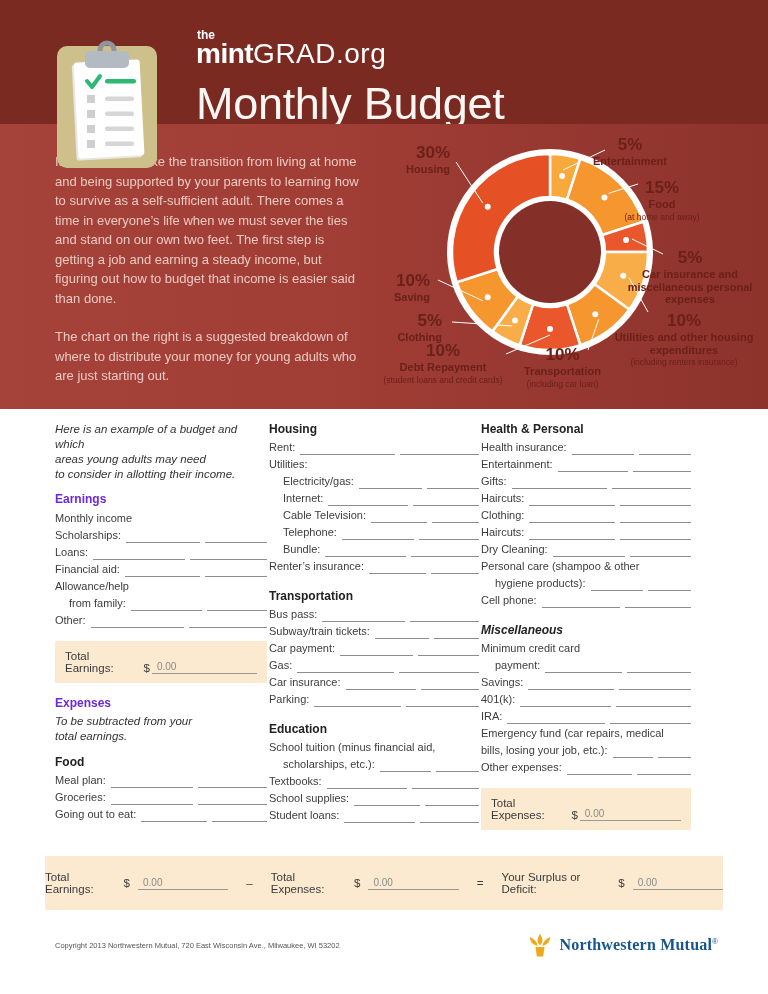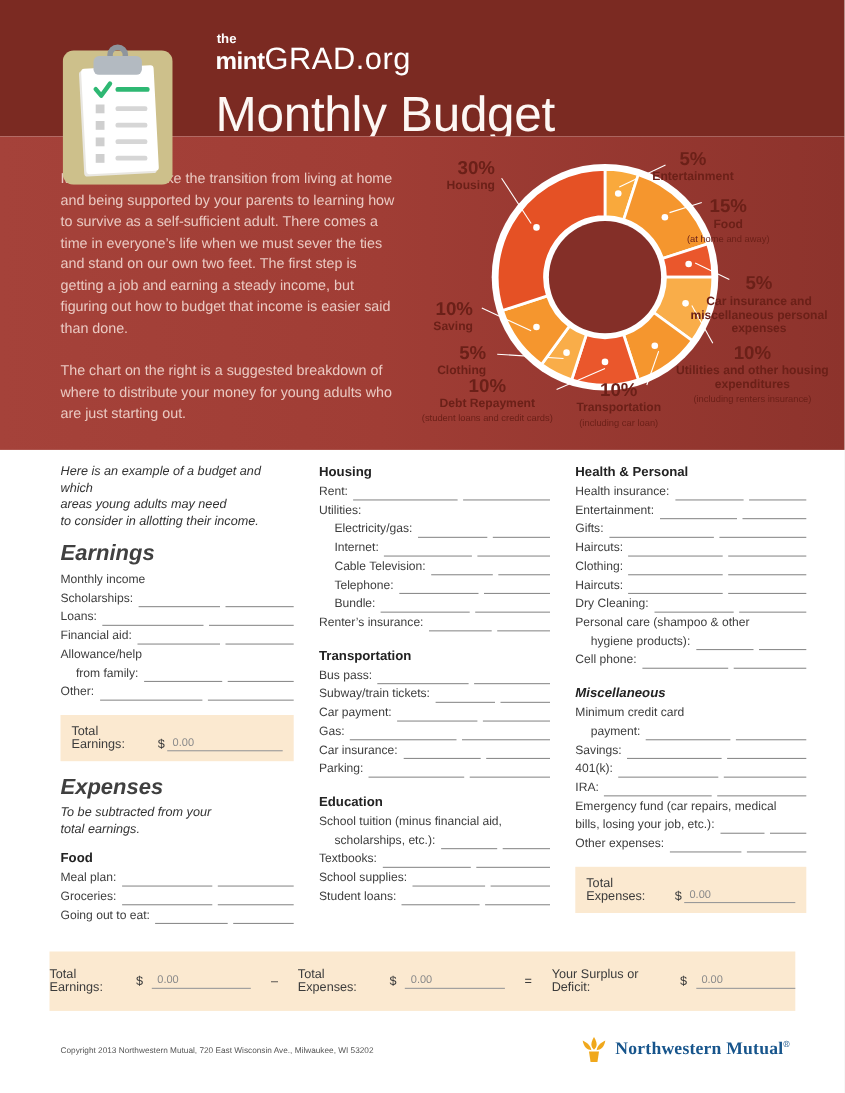--- a/index.html
+++ b/index.html
@@ -6,21 +6,21 @@
   .page{position:relative;width:768px;height:994px;margin:0 auto;background:#ffffff;
         font-family:"Liberation Sans","DejaVu Sans",sans-serif;overflow:hidden;}
 
   
   .header{position:relative;height:124px;background:#7b2a22;}
   .band{position:relative;height:285px;background:linear-gradient(to right,#a5423a 0%,#a03d35 45%,#8d332c 100%);}
   .clipboard{position:absolute;left:57px;top:38px;width:100px;height:130px;z-index:5;}
   .brandline{position:absolute;left:196px;top:40px;color:#ffffff;}
   .logo{position:relative;display:flex;align-items:baseline;line-height:1;}
   .logo-the{position:absolute;left:1px;top:-11px;font-size:12px;font-weight:bold;}
-  .logo-mint{font-size:22px;font-weight:bold;letter-spacing:-0.5px;}
+  .logo-mint{font-size:28px;font-weight:bold;letter-spacing:-0.5px;}
   .logo-grad{font-size:28px;font-weight:300;letter-spacing:0.5px;}
   .page-title{margin-top:10px;font-size:45px;font-weight:400;letter-spacing:-0.3px;color:#fdf7f4;}
 
   
   .intro{position:absolute;left:55px;top:28px;width:308px;color:#eac9c2;font-size:13px;line-height:1.5;}
   .intro p{margin:0 0 19px 0;}
   .chart-area{position:absolute;left:0;top:0;width:768px;height:285px;}
   .chart-area svg{position:absolute;left:0;top:0;}
   .chart-label{position:absolute;color:#6b2018;text-align:center;}
   .chart-label .pct{font-size:17px;font-weight:bold;line-height:1;}
@@ -31,24 +31,24 @@
   .c1{left:622px;top:55px;width:80px;}
   .c2{left:615px;top:125px;width:150px;}
   .c3{left:605px;top:188px;width:158px;}
   .c4{left:495px;top:222px;width:135px;}
   .c5{left:368px;top:218px;width:150px;}
   .c6{left:370px;top:188px;width:72px;text-align:right;}
   .c7{left:358px;top:148px;width:72px;text-align:right;}
   .c8{left:368px;top:20px;width:82px;text-align:right;}
 
   
-  .worksheet{display:grid;grid-template-columns:212px 210px 210px;column-gap:23px;
+  .worksheet{display:grid;grid-template-columns:212px 210px 210px;column-gap:2px;
              padding:13px 0 0 55px;color:#3d3d3d;font-size:11px;}
   .ws-note{font-style:italic;font-size:11.5px;line-height:15px;color:#333;white-space:pre-line;margin-bottom:10px;}
-  .sec-heading{color:#404040;font-size:20px;font-weight:bold;margin:0 0 4px 0;font-style:italic;}
+  .sec-heading{color:#6d28d9;font-size:12px;font-weight:bold;margin:0 0 4px 0;}
   .grp-heading{color:#222;font-size:12px;font-weight:bold;margin:11px 0 3px 0;}
   .grp-heading.first{margin-top:0;}
   .field-pre{height:17px;line-height:17px;}
   .field-row{display:flex;align-items:center;height:17px;}
   .field-row.indent{padding-left:14px;}
   .field-label{white-space:nowrap;line-height:15px;margin-right:5px;}
   .blank{flex:1;display:flex;gap:5px;height:13px;}
   .blank i{display:block;border-bottom:1px solid #8d8d8d;height:13px;}
   .blank i.a{flex:1.2;} .blank i.b{flex:1;}
   .total-box{background:#fbe9d0;margin:12px 0 2px 0;padding:9px 10px;display:flex;align-items:flex-end;}

